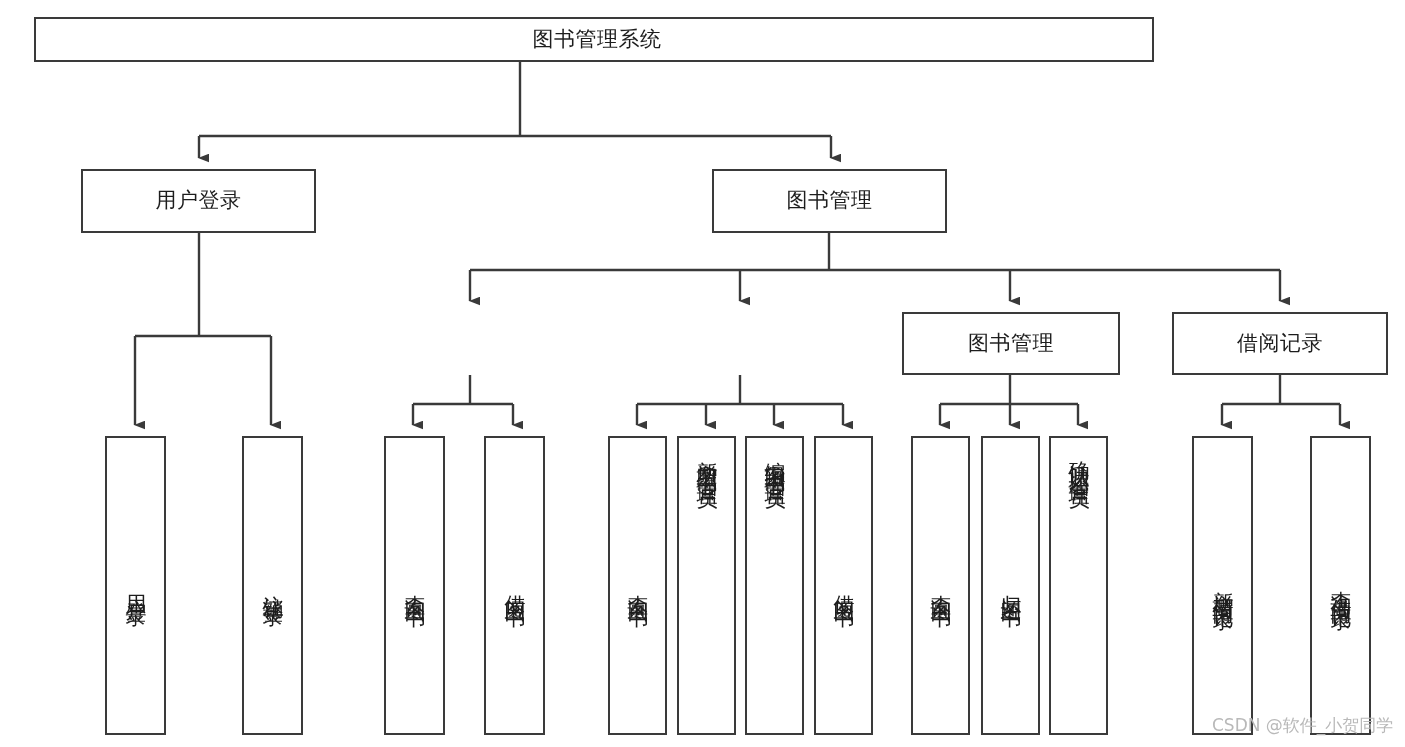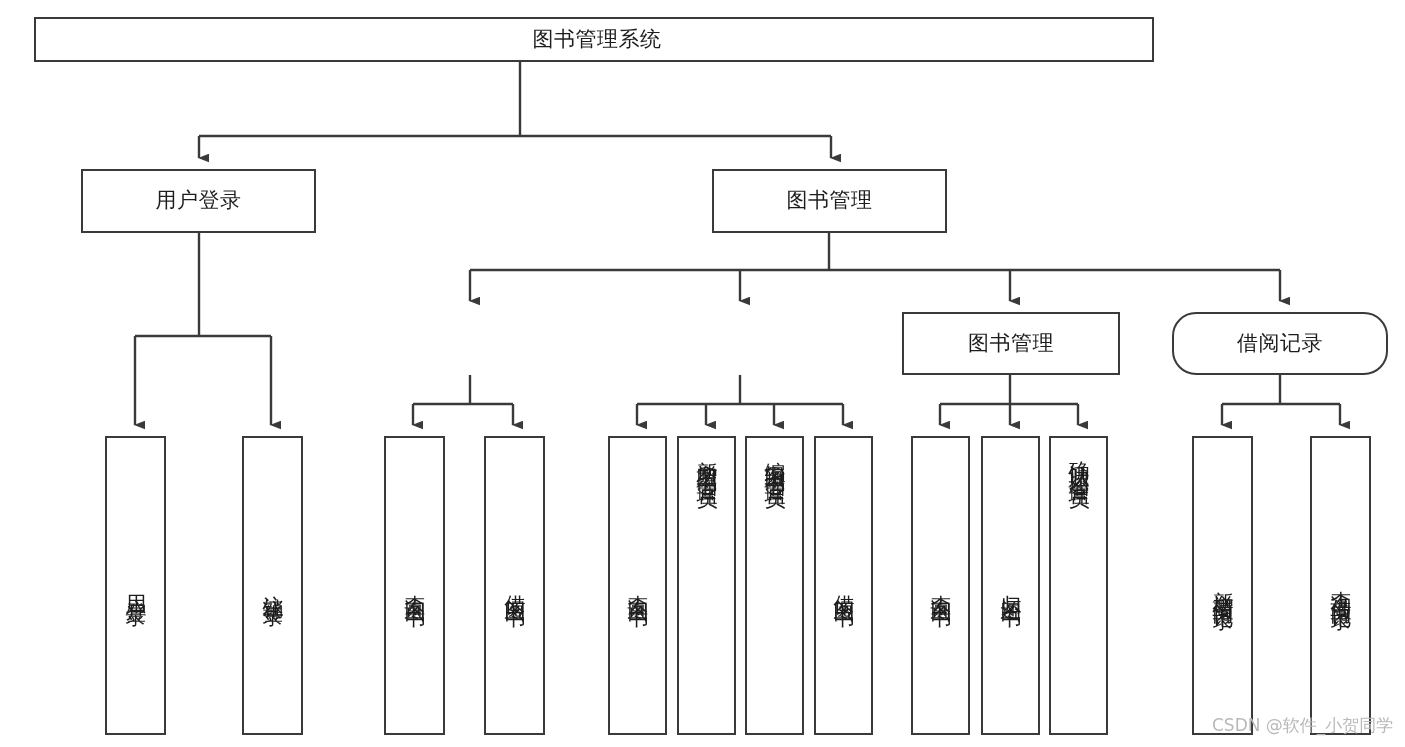--- a/index.html
+++ b/index.html
@@ -145,21 +145,21 @@
   <div class="node horiz" style="left:81px; top:169px; width:235px; height:64px;">
     <span class="node-label">用户登录</span>
   </div>
   <div class="node horiz" style="left:712px; top:169px; width:235px; height:64px;">
     <span class="node-label">图书管理</span>
   </div>
 
   <div class="node horiz" style="left:902px; top:312px; width:218px; height:63px;">
     <span class="node-label">图书管理</span>
   </div>
-  <div class="node horiz" style="left:1172px; top:312px; width:216px; height:63px;border-radius:24px;">
+  <div class="node horiz" style="left:1172px; top:312px; width:216px; height:63px;">
     <span class="node-label">借阅记录</span>
   </div>
 
   <div class="node vert mid-text" style="left:105px; top:436px; width:61px; height:299px;">
     <span class="node-label">用户登录</span>
   </div>
   <div class="node vert mid-text" style="left:242px; top:436px; width:61px; height:299px;">
     <span class="node-label">注销登录</span>
   </div>
 

